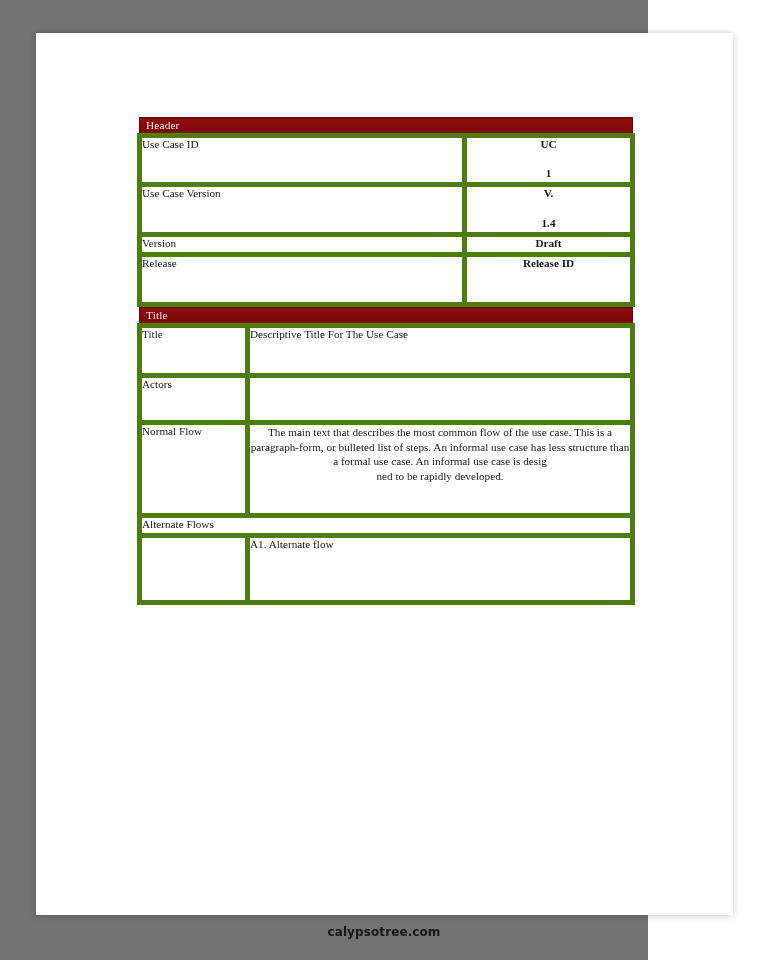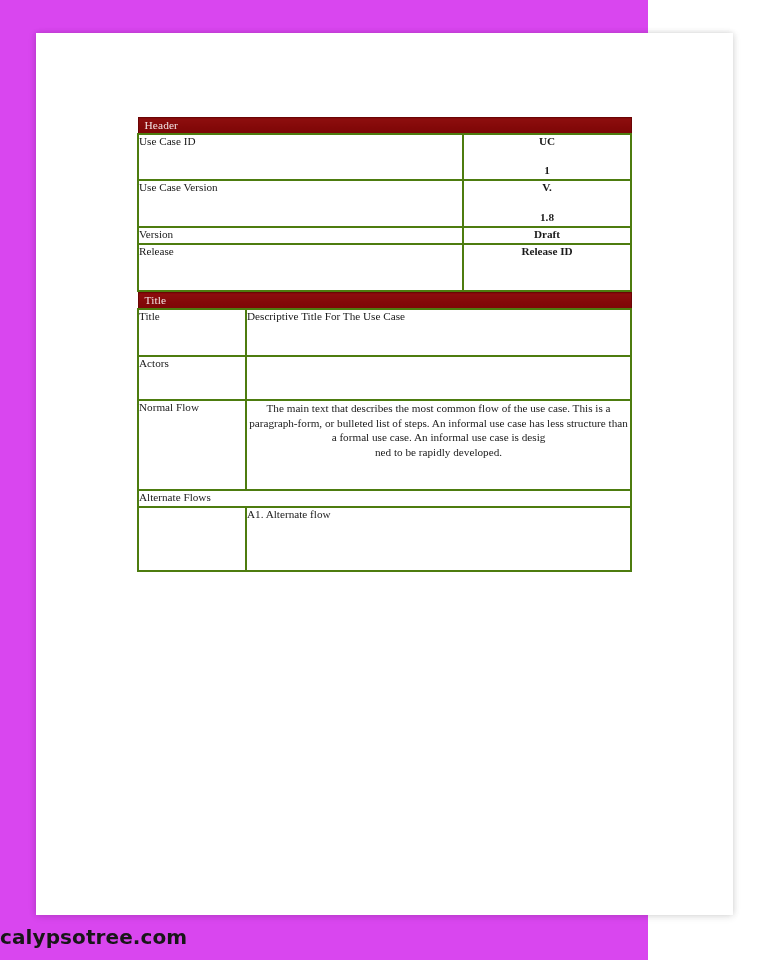--- a/index.html
+++ b/index.html
@@ -12,21 +12,21 @@
     background: #ffffff;
     font-family: "Liberation Serif", serif;
     overflow: hidden;
   }
 
   
   #canvas {
     position: relative;
     width: 648px;
     height: 960px;
-    background: #d946ef;
+    background: #737373;
   }
 
   #page-sheet {
     position: absolute;
     left: 36px;
     top: 33px;
     width: 697px;
     height: 882px;
     background: #ffffff;
     box-shadow: -3px 0 6px rgba(0,0,0,0.055),
@@ -46,21 +46,21 @@
   table.uc {
     border-collapse: collapse;
     width: 493px;
     table-layout: fixed;
     font-family: "Liberation Serif", serif;
     font-size: 11.2px;
     color: #1a1a1a;
   }
 
   table.uc td {
-    border: 2px solid #4d7c0f;
+    border: 5px solid #4d7c0f;
     padding: 0;
     vertical-align: top;
   }
 
   
   tr.band td {
     background: #8a0c0c;
     background: linear-gradient(180deg, #8d0e0e 0%, #840909 55%, #7d0606 100%);
     border: 1px solid #6b0505;
     color: #f2e4e4;
@@ -115,23 +115,24 @@
   .b-actors{ height: 42px; }
   .b-flow  { height: 88px; }
   .b-alt   { height: 62px; }
 
   
   #footer-brand {
     position: absolute;
     left: 0;
     top: 925px;
     width: 768px;
+    text-align: center;
     font-family: "DejaVu Sans", sans-serif;
     font-weight: bold;
-    font-size: 20px;
+    font-size: 12px;
     color: #171717;
     letter-spacing: 0.1px;
   }
 </style>
 </head>
 <body>
 
 <div id="canvas">
 
   <div id="page-sheet">
@@ -155,21 +156,21 @@
               <div style="height:17px"></div>
               <div>1</div>
             </td>
           </tr>
 
           <tr>
             <td class="lbl h-mid">Use Case Version</td>
             <td class="val-br h-mid">
               <div>V.</div>
               <div style="height:18px"></div>
-              <div>1.8</div>
+              <div>1.4</div>
             </td>
           </tr>
 
           <tr>
             <td class="lbl h-thin">Version</td>
             <td class="val-br h-thin">Draft</td>
           </tr>
 
           <tr>
             <td class="lbl h-mid">Release</td>

